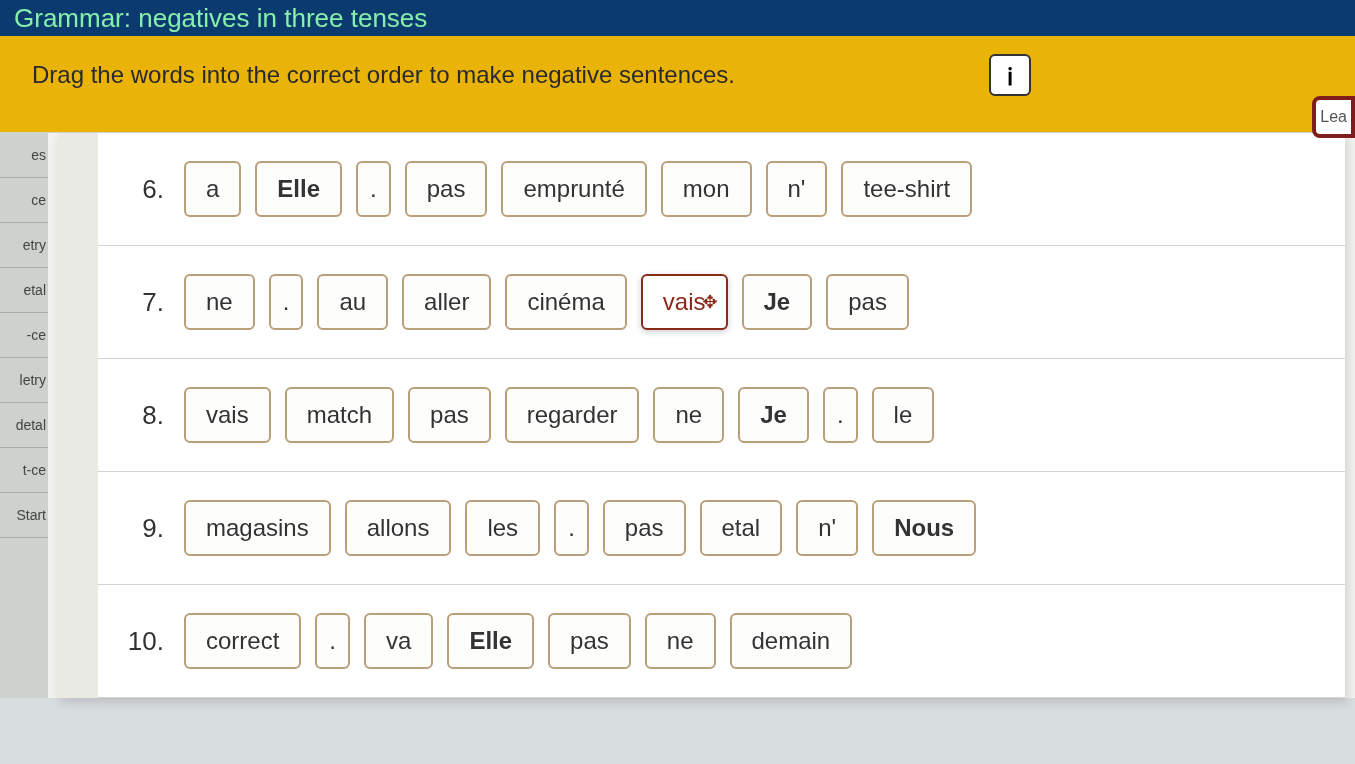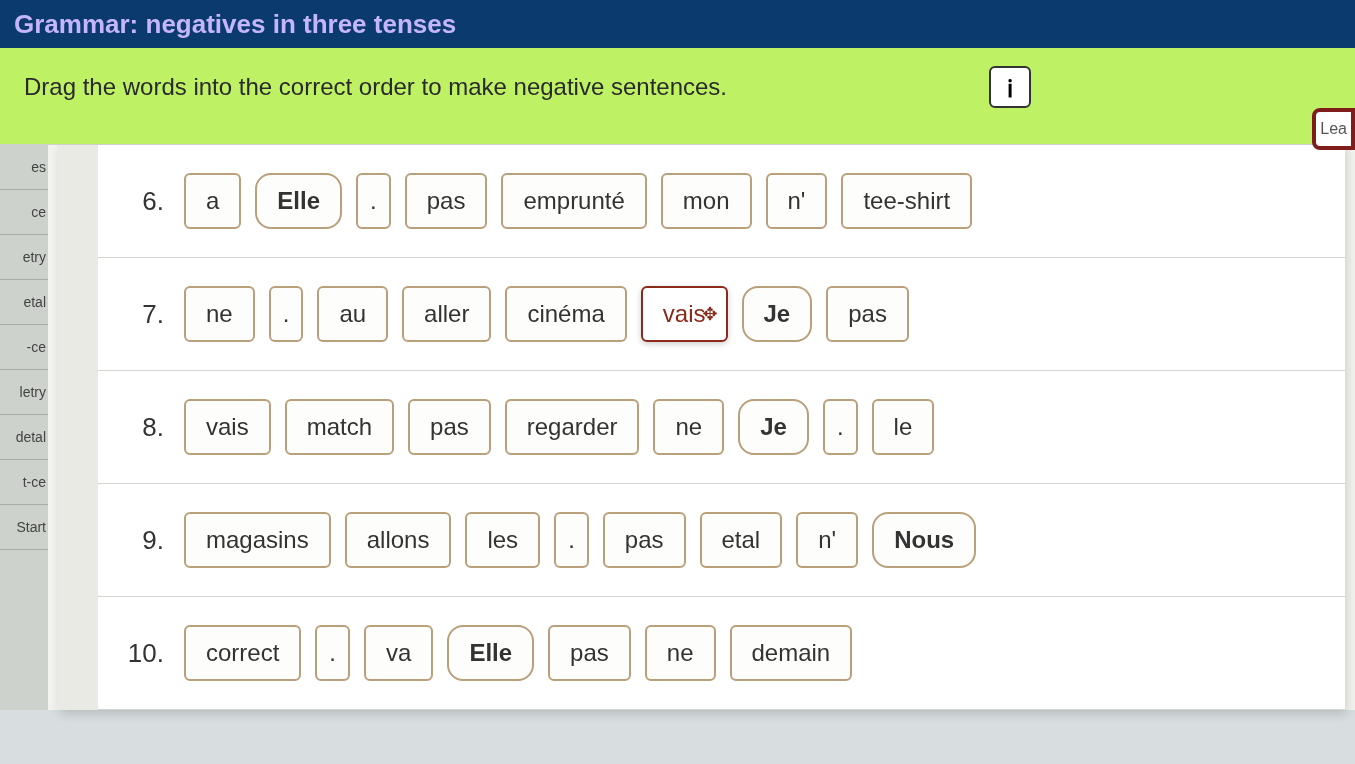--- a/index.html
+++ b/index.html
@@ -6,31 +6,31 @@
     body {
       font-family: Arial, Helvetica, sans-serif;
       background: #d8dde0;
       width: 1355px;
       height: 764px;
       overflow: hidden;
       position: relative;
     }
     .header-bar {
       background: #0b3a6e;
-      color: #c4b5fd;
+      color: #86efac;
       padding: 8px 14px;
       font-size: 26px;
-      font-weight: bold;
-      display: flex;
-      align-items: center;
-      height: 48px;
+      font-weight: normal;
+      display: flex;
+      align-items: center;
+      height: 36px;
     }
     .instruction-row {
-      background: #bef264;
-      padding: 18px 24px 36px 24px;
+      background: #eab308;
+      padding: 18px 24px 36px 32px;
       display: flex;
       align-items: center;
       border-bottom: 1px solid #d0d0d0;
       position: relative;
     }
     .instruction-text {
       font-size: 24px;
       color: #2a2a2a;
       flex: 1;
     }
@@ -109,21 +109,21 @@
       background: #fdfdfb;
       border-radius: 6px;
       padding: 12px 20px;
       font-size: 24px;
       color: #333;
       cursor: move;
       user-select: none;
       min-width: 34px;
       text-align: center;
     }
-    .tile.bold { font-weight: bold; border-radius: 16px; }
+    .tile.bold { font-weight: bold; }
     .tile.dot { padding: 12px 12px; min-width: 20px; }
     .tile.hover {
       border: 2px solid #8a2a1a;
       color: #8a2a1a;
       background: #fff;
       box-shadow: 0 2px 6px rgba(0,0,0,0.2);
       position: relative;
     }
     .move-cursor {
       position: absolute;

